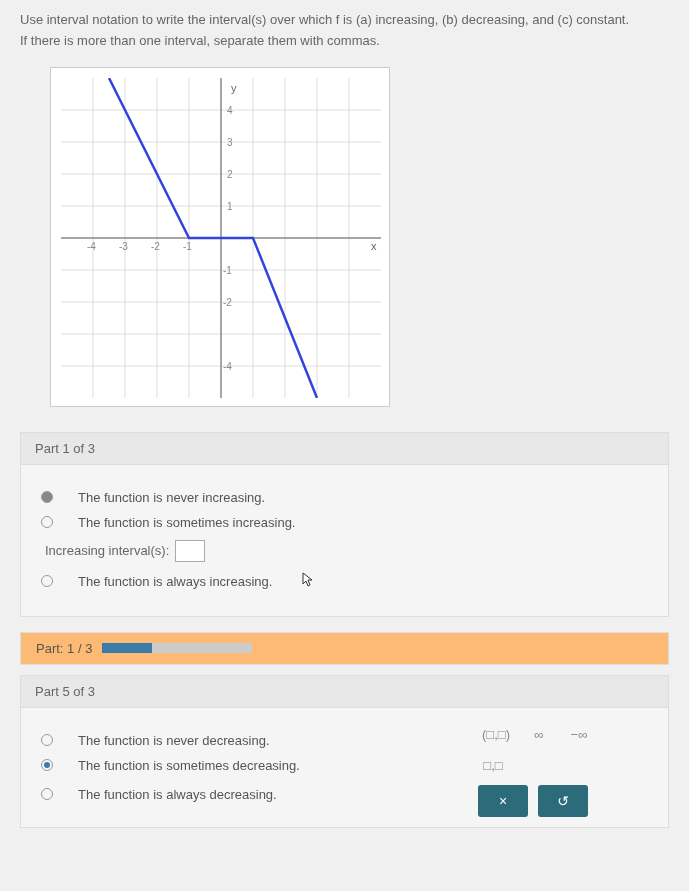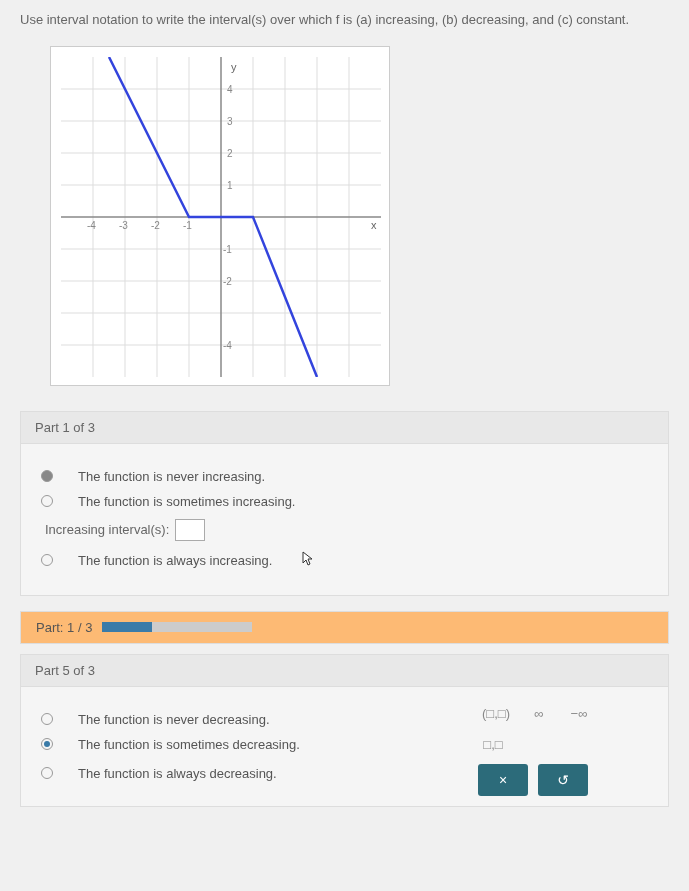--- a/index.html
+++ b/index.html
@@ -149,20 +149,21 @@
       background: #f0f0f0;
       font-size: 11px;
       color: #666;
     }
   </style>
 </head>
 <body>
 
 <div class="instructions">
   <div>Use interval notation to write the interval(s) over which f is (a) increasing, (b) decreasing, and (c) constant.</div>
+  <div>If there is more than one interval, separate them with commas.</div>
 </div>
 
 <div class="graph-container">
   <svg width="320" height="320" viewBox="0 0 320 320">
     <g stroke="#ddd" stroke-width="1">
       <line x1="0" y1="32" x2="320" y2="32"></line>
         <line x1="0" y1="64" x2="320" y2="64"></line>
       <line x1="0" y1="96" x2="320" y2="96"></line>
         <line x1="0" y1="128" x2="320" y2="128"></line>
       <line x1="0" y1="192" x2="320" y2="192"></line>

